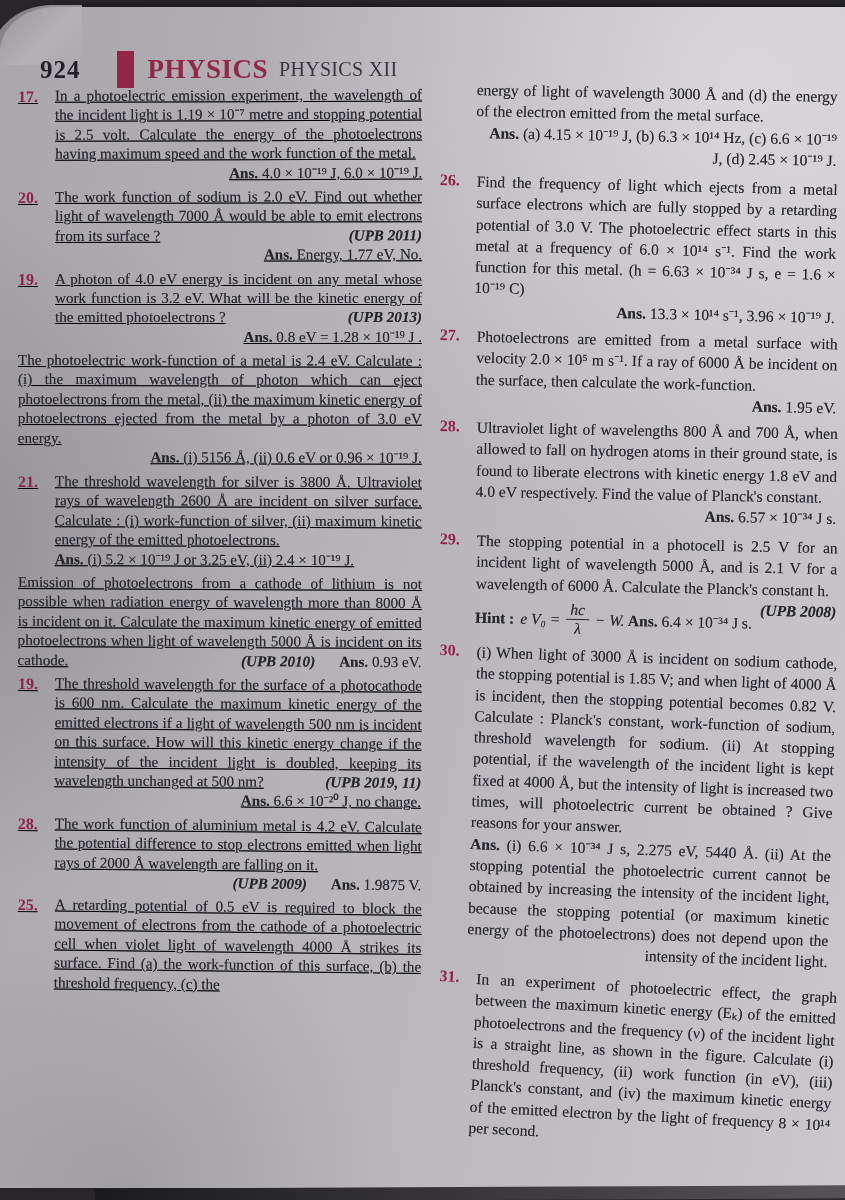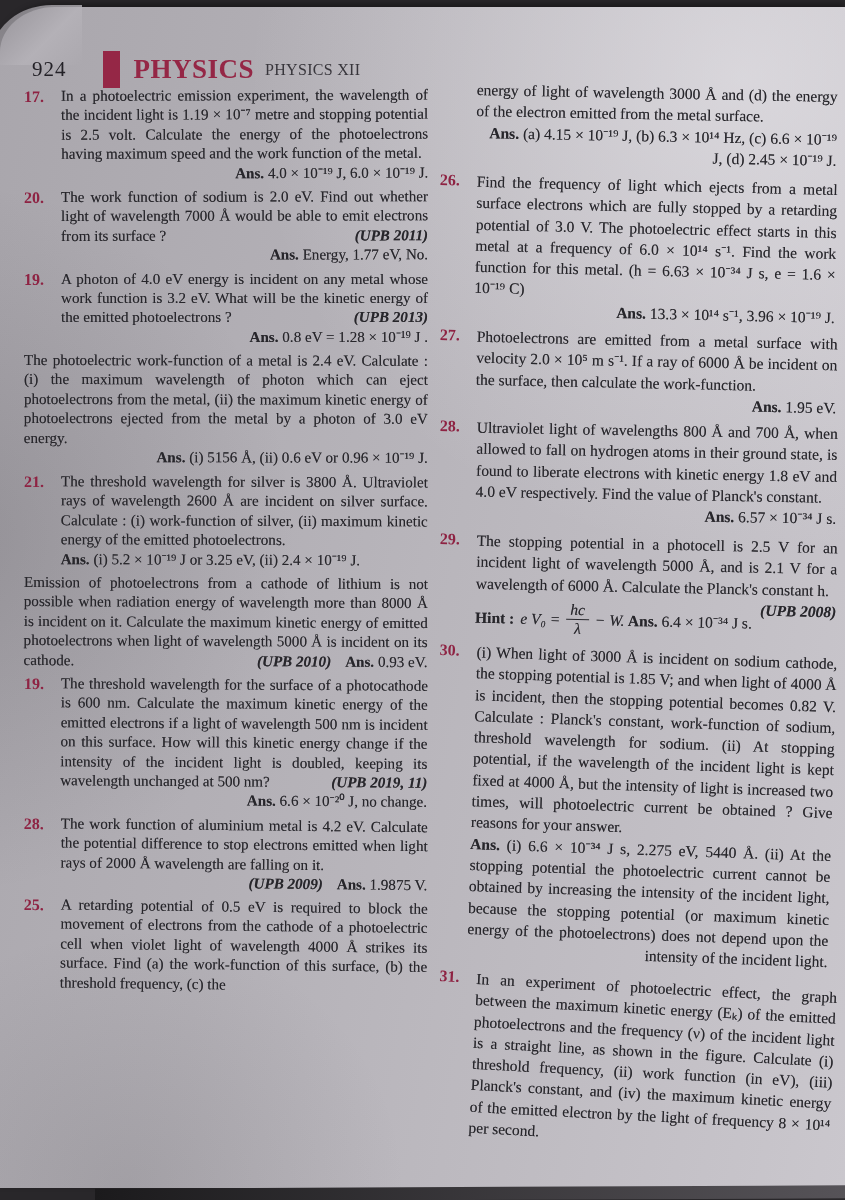--- a/index.html
+++ b/index.html
@@ -23,40 +23,40 @@
     background:linear-gradient(90deg,#1b1a1c,#565358);
     transform:skewY(-0.25deg);
   }
   .corner-curl{
     position:absolute;left:-8px;top:-2px;width:90px;height:60px;
     border-top-left-radius:60px 50px;
     background:linear-gradient(135deg,#8f8c92 0%,#b6b3b9 60%,rgba(182,179,185,0) 100%);
     opacity:.8;
   }
   .header{position:absolute;left:32px;top:44px;display:flex;align-items:center;}
-  .pagenum{font-size:21px;font-weight:normal;color:#232127;letter-spacing:1px;}
+  .pagenum{font-size:25px;font-weight:bold;color:#232127;letter-spacing:1px;margin-left:8px;}
   .brand-bar{width:17px;height:37px;margin-left:36px;margin-right:14px;background:#952746;}
   .brand{font-size:27px;font-weight:bold;color:#952746;letter-spacing:.5px;}
-  .subtitle{font-size:16px;color:#38363c;margin-left:11px;letter-spacing:.3px;}
+  .subtitle{font-size:20px;color:#38363c;margin-left:11px;letter-spacing:.3px;}
 
   .col{position:absolute;}
-  .col-left{left:24px;top:80px;width:404px;}
+  .col-left{left:18px;top:80px;width:404px;text-decoration:underline;}
   .col-right{left:440px;top:72px;width:398px;}
 
   .problem{display:flex;margin-bottom:4px;transform-origin:left top;}
   .col-right .problem{margin-bottom:6px;}
   .num{flex:none;width:37px;font-weight:bold;font-size:16px;color:#8e2343;padding-top:1px;}
   .content{flex:1;text-align:justify;color:#27262b;
     text-shadow:0 0 .5px rgba(40,40,45,.55);}
   .col-left .content{font-size:15.1px;line-height:19.4px;}
   .col-right .content{font-size:15.5px;line-height:21.3px;}
   .body{margin:0;}
   .cite{float:right;font-weight:bold;font-style:italic;padding-left:8px;}
   .tail{float:right;padding-left:8px;white-space:nowrap;}
-  .tail .cite-i{font-weight:bold;font-style:italic;margin-right:14px;}
+  .tail .cite-i{font-weight:bold;font-style:italic;margin-right:24px;}
   .tail b{font-weight:bold;}
   .ans{text-align:right;}
   .ans b,.ans-par b,.hint-ans b{font-weight:bold;}
   .ans-par{text-align:justify;text-align-last:right;}
   .cont-indent{margin-left:37px;}
   .hint-row{display:flex;justify-content:space-between;align-items:center;margin-top:5px;}
   .hint-left{display:flex;align-items:center;white-space:nowrap;}
   .hint-left b{font-weight:bold;margin-right:6px;}
   .hint-lhs{font-style:italic;margin-right:6px;}
   .frac{display:inline-flex;flex-direction:column;text-align:center;

